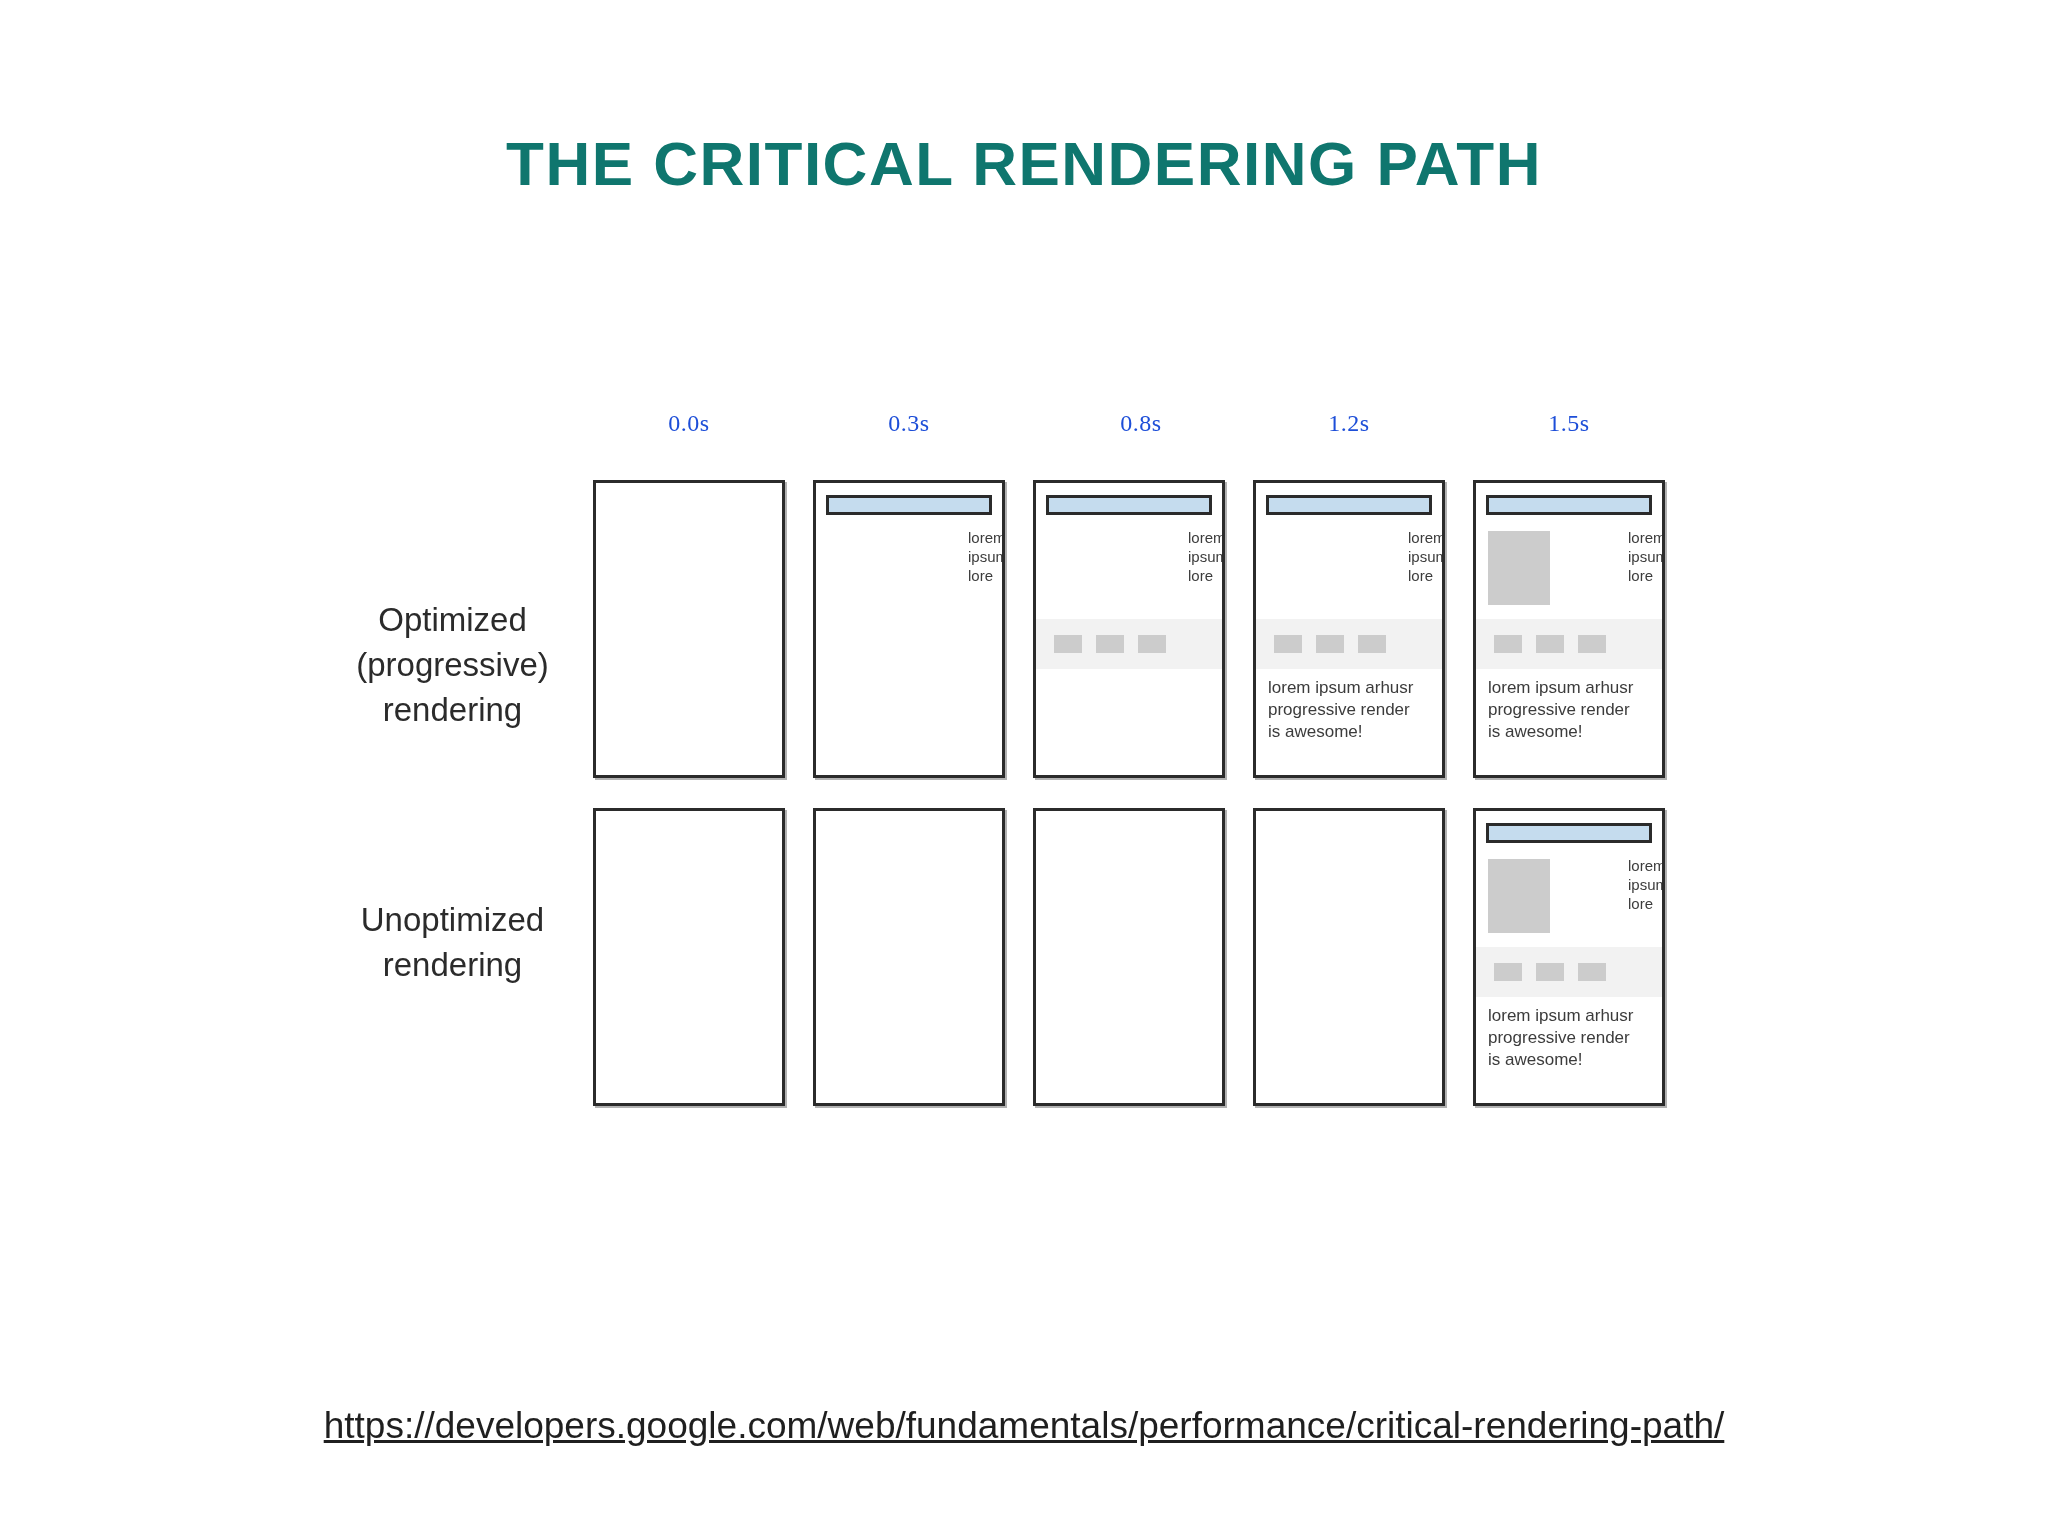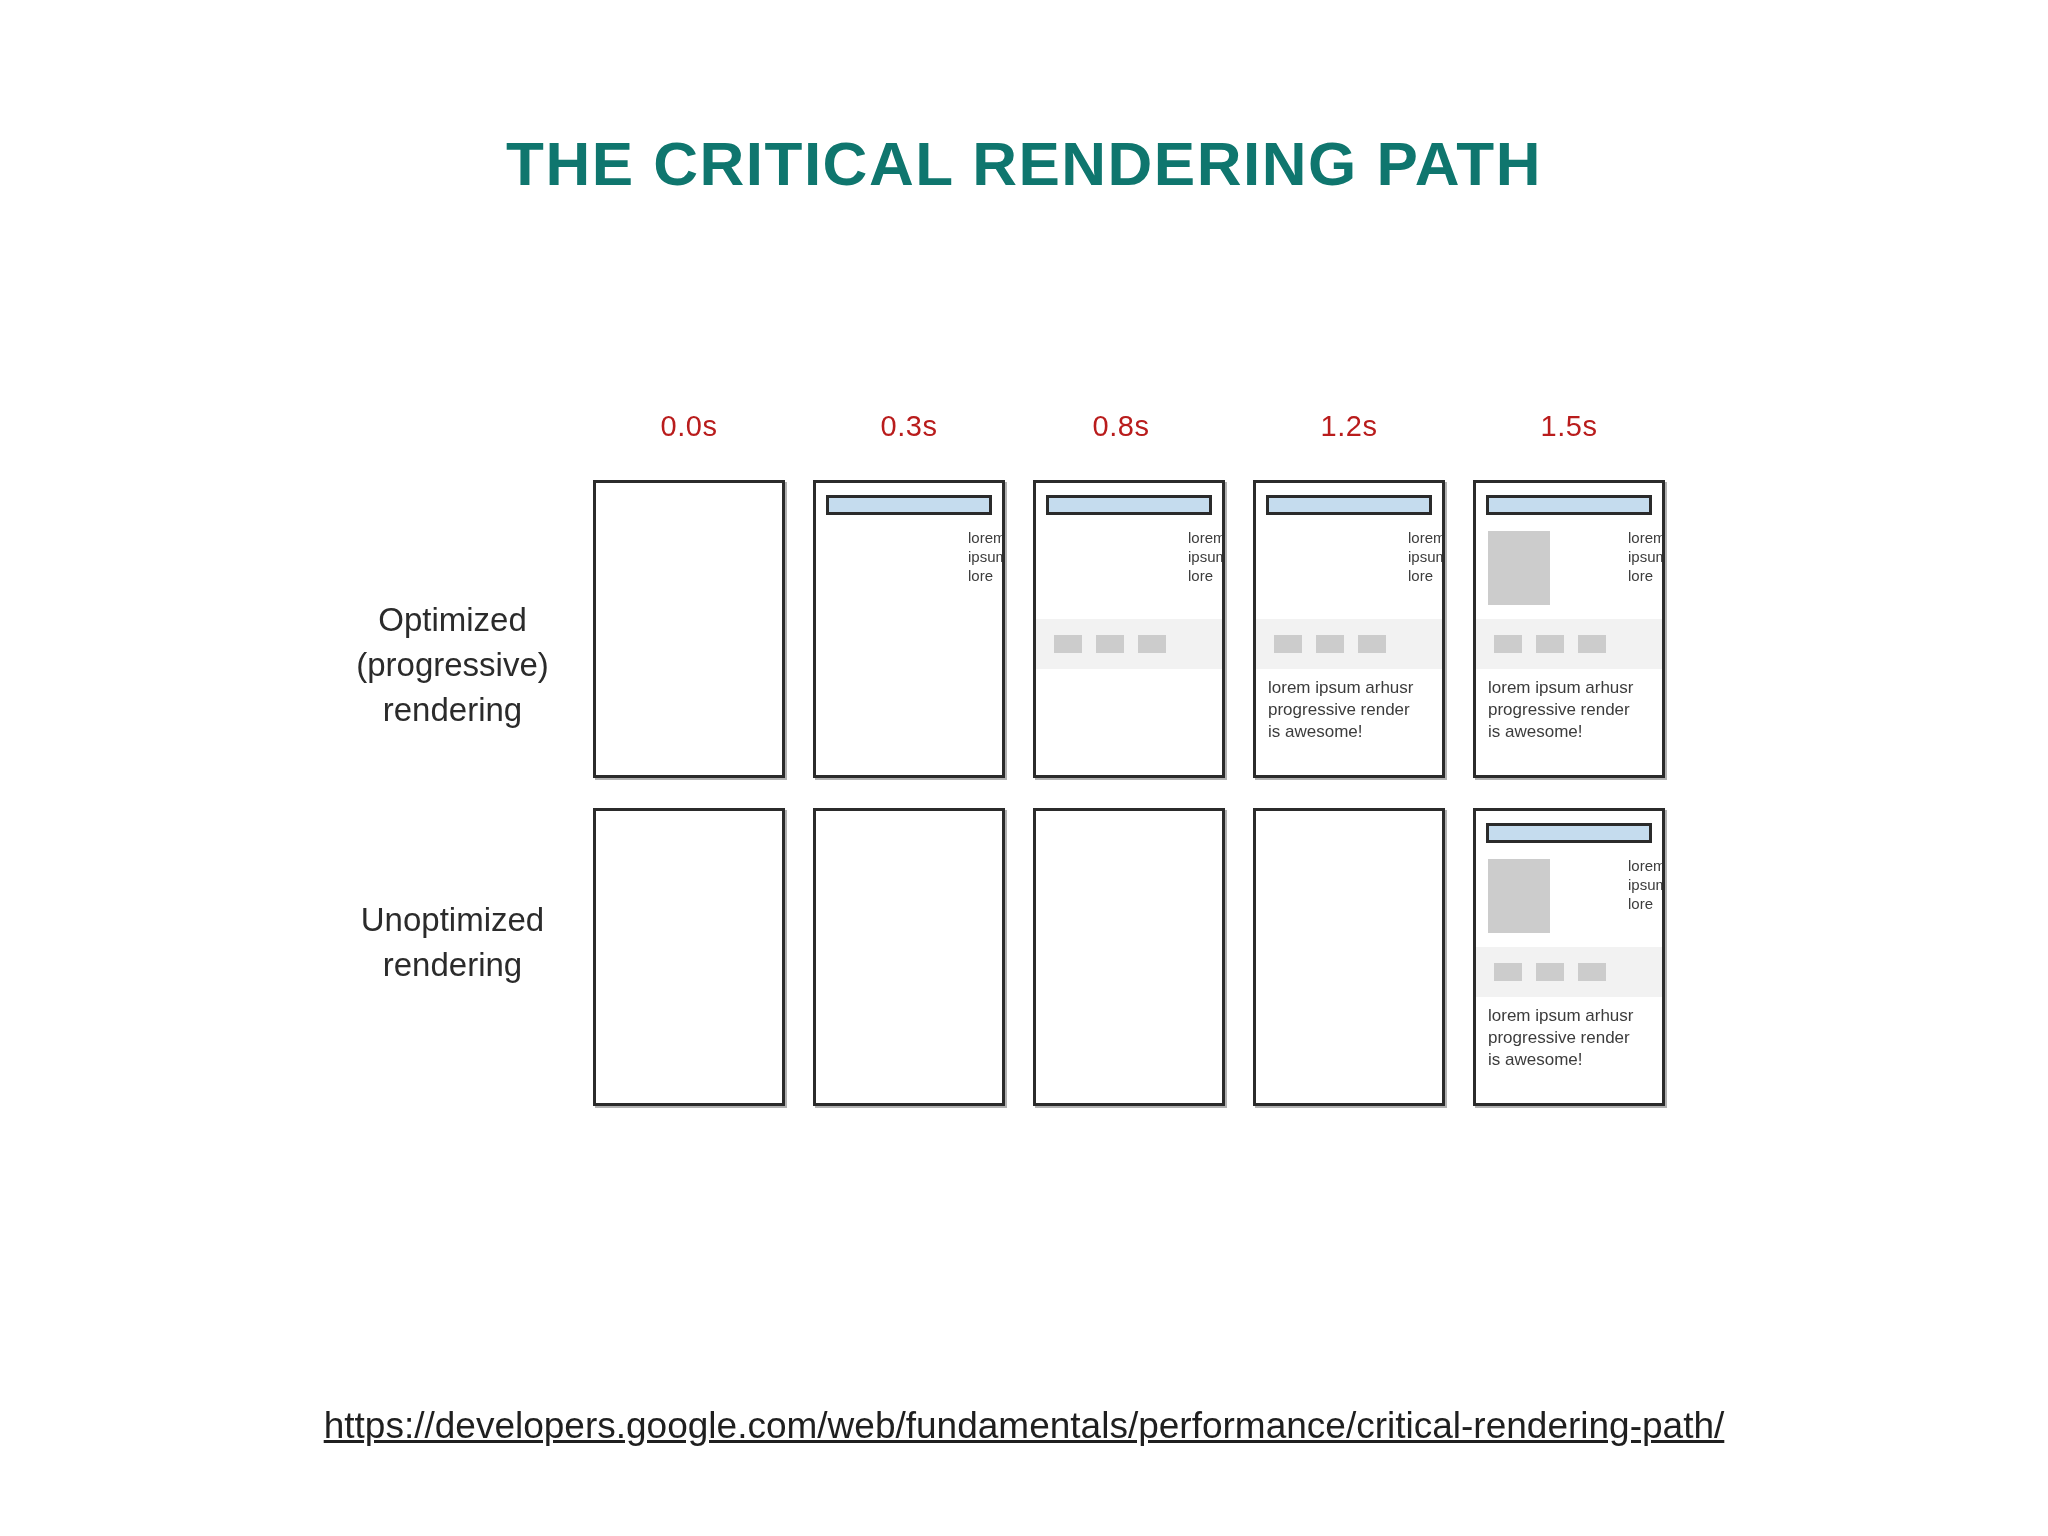--- a/index.html
+++ b/index.html
@@ -46,23 +46,23 @@
     top: 0;
     left: 263px;
     width: 1110px;
     height: 60px;
   }
   .time-label {
     position: absolute;
     top: 0;
     width: 192px;
     text-align: center;
-    font-family: Liberation Sans, sans-serif;
-    font-size: 29px;
-    color: #b91c1c;
+    font-family: Liberation Serif, serif;
+    font-size: 24px;
+    color: #1d4ed8;
     letter-spacing: 0.5px;
   }
 
   
   .row-label {
     position: absolute;
     left: 0;
     width: 245px;
     text-align: center;
     font-family: "Liberation Sans", sans-serif;
@@ -183,21 +183,21 @@
 </head>
 <body>
 
 <div class="slide-title">THE CRITICAL RENDERING PATH</div>
 
 <div class="diagram">
 
   <div class="time-header">
     <div class="time-label" style="left:0px;">0.0s</div>
     <div class="time-label" style="left:220px;">0.3s</div>
-    <div class="time-label" style="left:432px;">0.8s</div>
+    <div class="time-label" style="left:452px;">0.8s</div>
     <div class="time-label" style="left:660px;">1.2s</div>
     <div class="time-label" style="left:880px;">1.5s</div>
   </div>
 
   <div class="row-label r1">
     <div>Optimized</div>
     <div>(progressive)</div>
     <div>rendering</div>
   </div>
   <div class="row-label r2">

